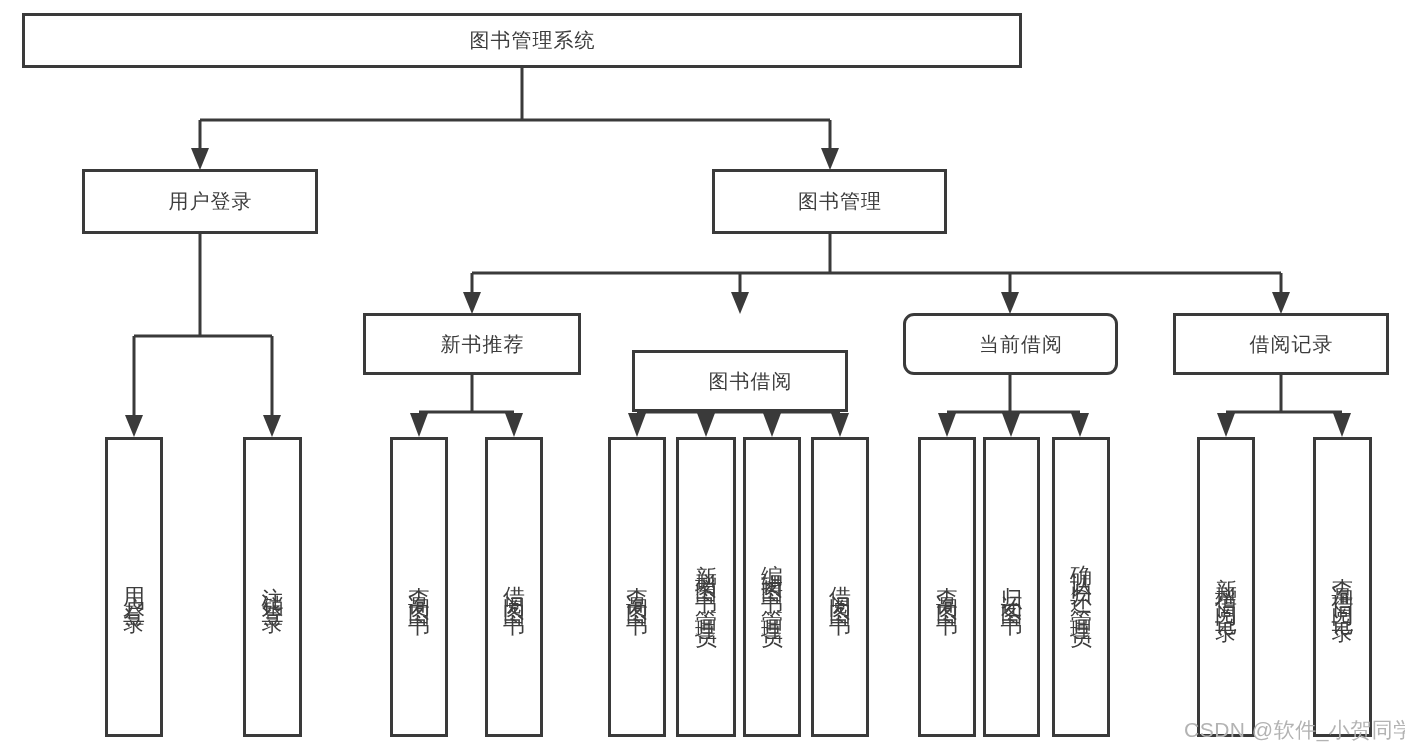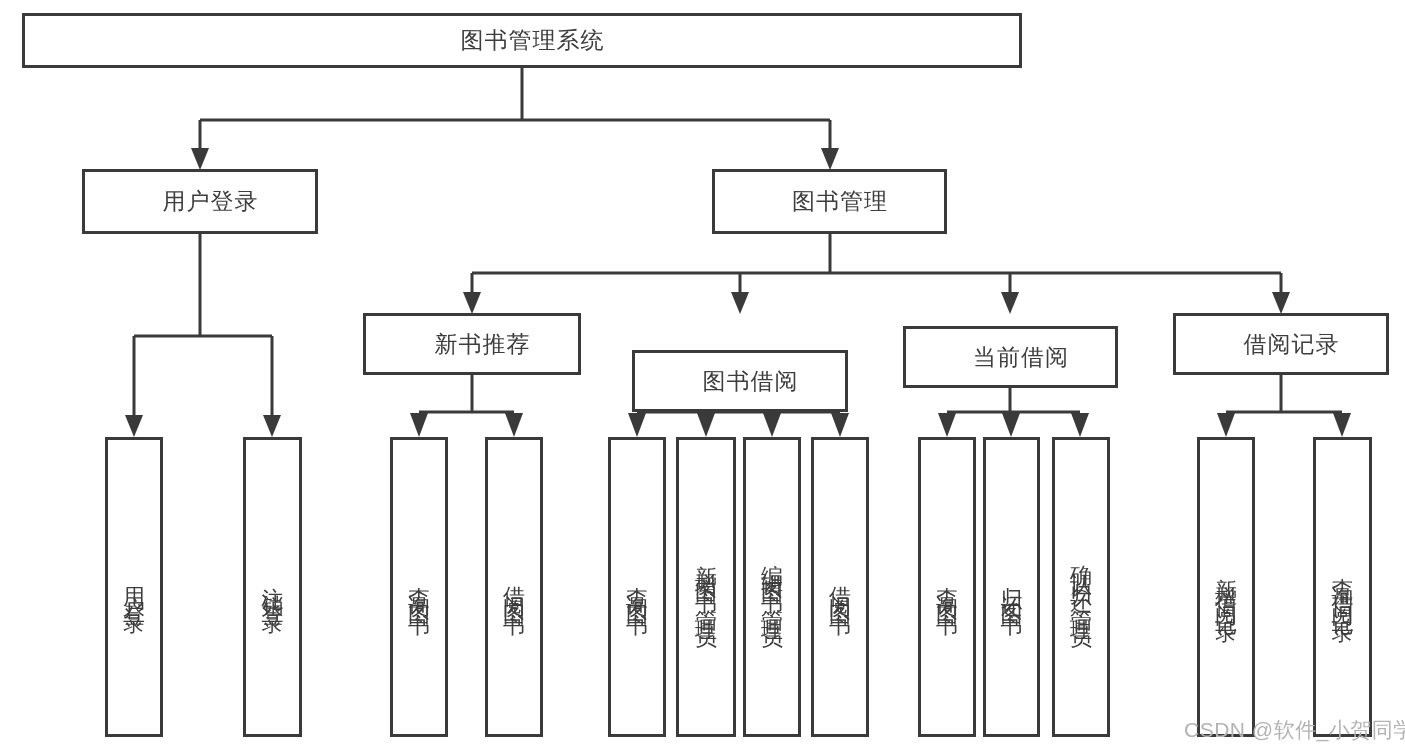--- a/index.html
+++ b/index.html
@@ -37,21 +37,21 @@
     position:absolute;
     border:3px solid var(--line-color);
     background:#ffffff;
     display:flex;
     align-items:center;
     justify-content:center;
     color:var(--text-color);
     z-index:2;
   }
   .node-h{
-    font-size:23px;
+    font-size:20px;
     letter-spacing:1px;
     padding-left:21px;
   }
   .node-v{
     font-size:22px;
   }
   .node-v .v-label{
     writing-mode:vertical-rl;
     text-orientation:mixed;
     letter-spacing:9px;
@@ -134,21 +134,21 @@
   <div class="node node-h" style="left:712px;top:169px;width:235px;height:65px;">
     <span>图书管理</span>
   </div>
 
   <div class="node node-h" style="left:363px;top:313px;width:218px;height:62px;">
     <span>新书推荐</span>
   </div>
   <div class="node node-h" style="left:632px;top:313px;width:216px;height:62px;margin-top:37px;">
     <span>图书借阅</span>
   </div>
-  <div class="node node-h" style="left:903px;top:326px;width:215px;height:62px;">
+  <div class="node node-h" style="left:903px;top:313px;width:215px;height:62px;border-radius:11px;">
     <span>当前借阅</span>
   </div>
   <div class="node node-h" style="left:1173px;top:313px;width:216px;height:62px;">
     <span>借阅记录</span>
   </div>
 
   <div class="node node-v" style="left:105px;top:437px;width:58px;height:300px;">
     <span class="v-label">用户登录</span>
   </div>
   <div class="node node-v" style="left:243px;top:437px;width:59px;height:300px;">

